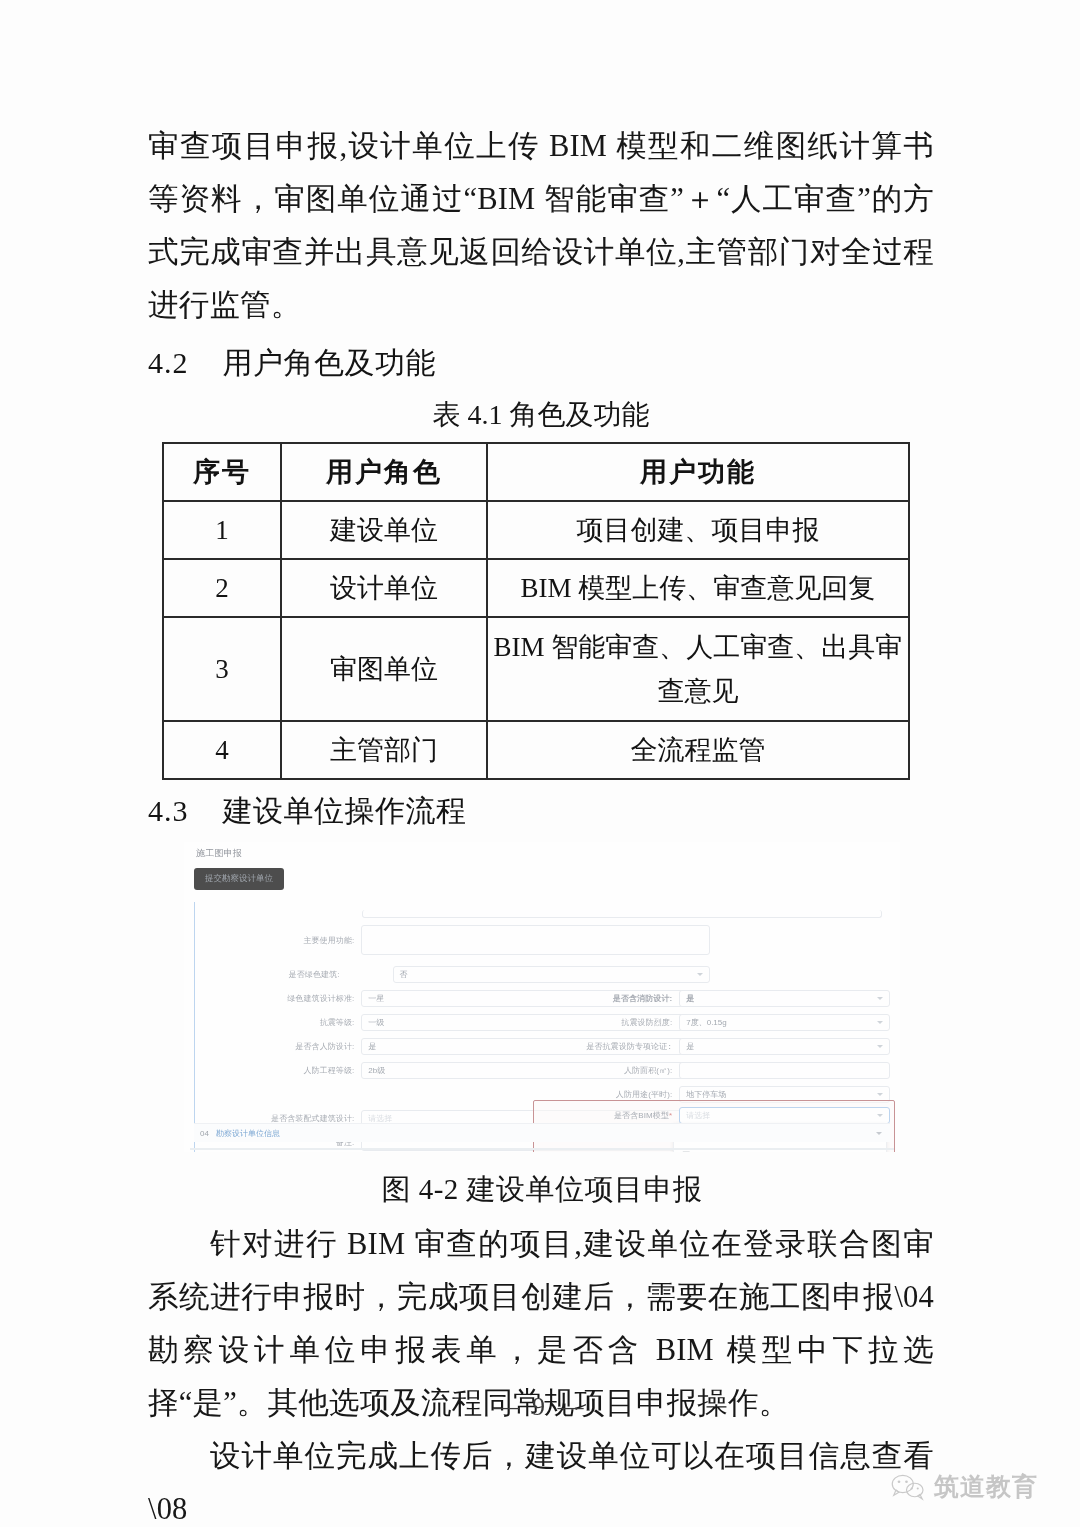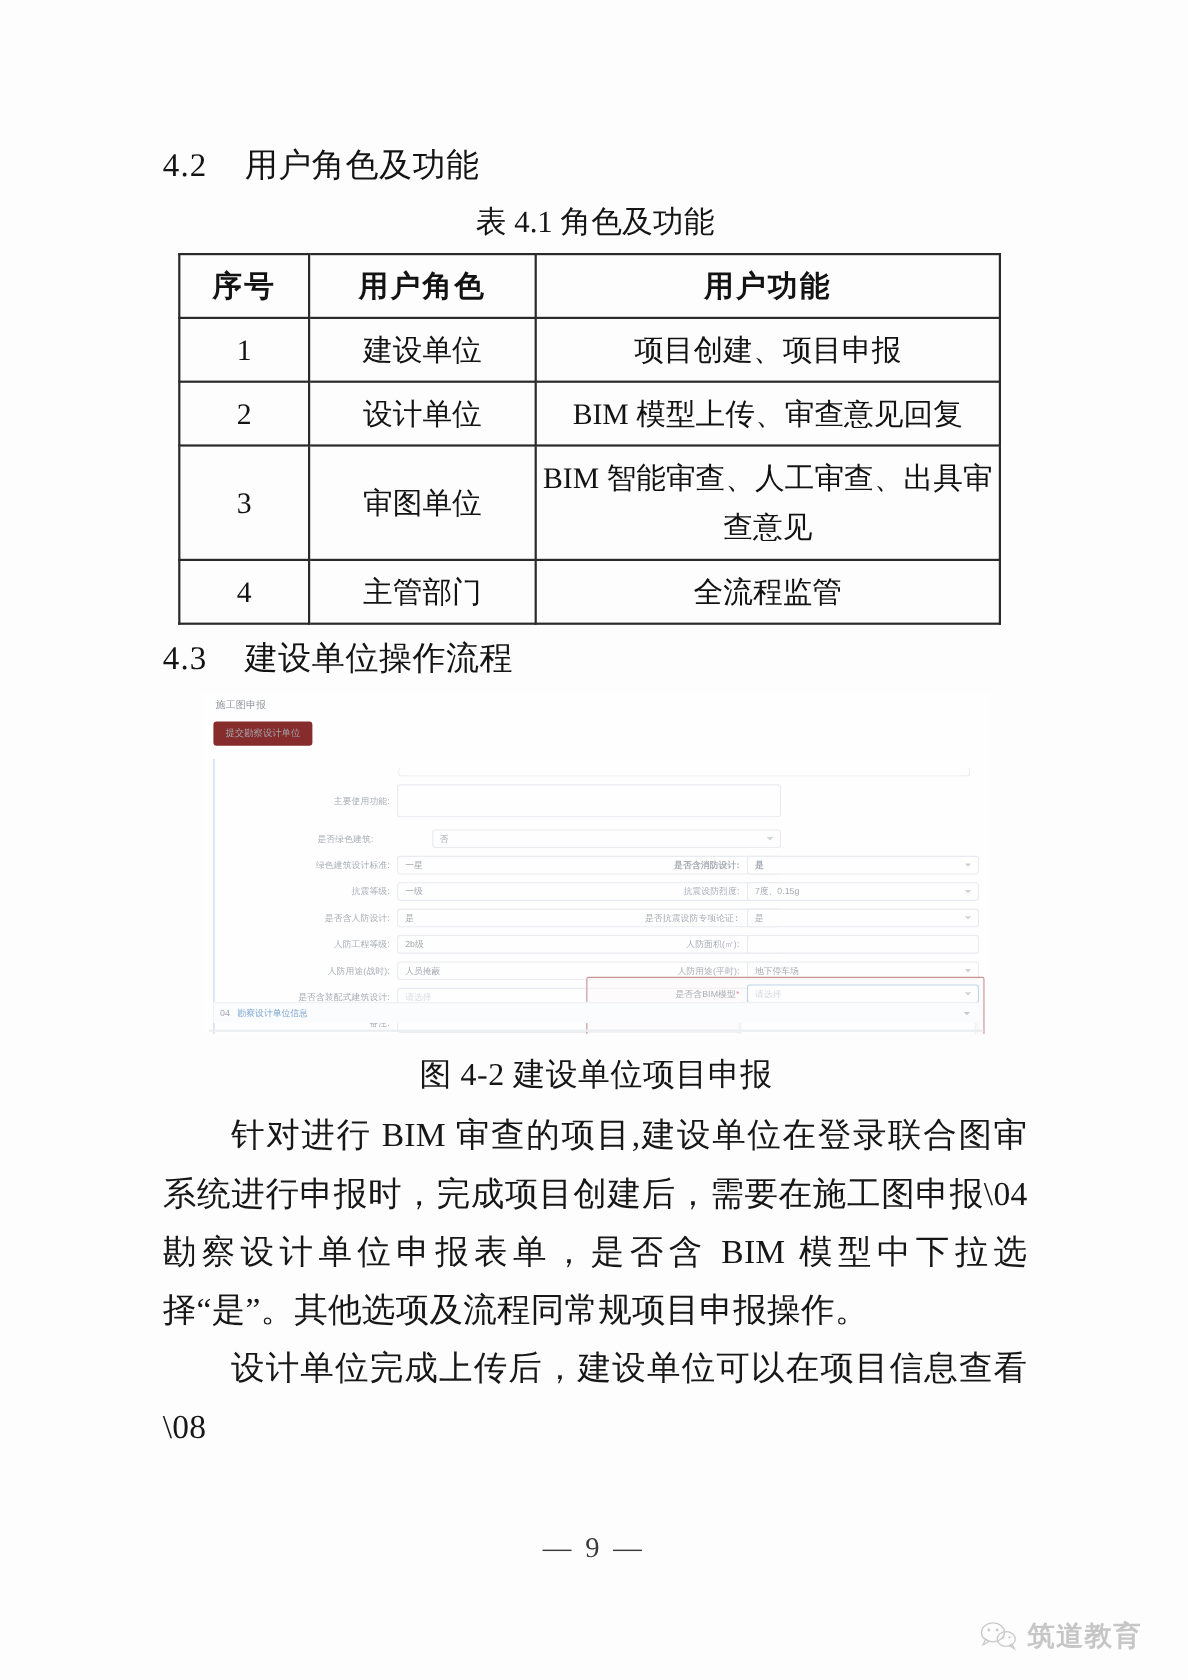--- a/index.html
+++ b/index.html
@@ -105,21 +105,21 @@
     font-size: 9px;
     color: #8a8e96;
     letter-spacing: .2px;
   }
   .shot-tab {
     position: absolute;
     left: 10px; top: 26px;
     padding: 5px 11px;
     font-size: 8.5px;
     color: #9aa0a8;
-    background: #7f1d1d;
+    background: #404040;
     border-radius: 3px;
   }
   .shot-body {
     position: absolute;
     left: 10px; top: 60px;
     width: 696px; height: 250px;
     background: #fff;
     border-left: 1.5px solid #b9d2ee;
   }
   .row {
@@ -242,20 +242,21 @@
     letter-spacing: 1px;
   }
 </style>
 </head>
 <body>
 
 <div class="page">
 
   <div class="content">
 
+    <p class="body-para">审查项目申报,设计单位上传 BIM 模型和二维图纸计算书等资料，审图单位通过“BIM 智能审查”＋“人工审查”的方式完成审查并出具意见返回给设计单位,主管部门对全过程进行监管。</p>
 
     <h2 class="section-head">
       <span class="num">4.2</span><span class="gap"></span><span>用户角色及功能</span>
     </h2>
 
     <div class="table-caption">表 4.1  角色及功能</div>
 
     <table class="roles">
       <thead>
         <tr>
@@ -345,27 +346,20 @@
           </div>
 
           <div class="row" style="left:0; top:158px; width:515px;">
             <div class="lab" style="width:160px;">人防工程等级:</div>
             <div class="fld" style="width:350px;">
               <span>2b级</span>
               <i class="caret"></i>
             </div>
           </div>
 
-          <div class="row" style="left:0; top:182px; width:515px;">
-            <div class="lab" style="width:160px;">人防用途(战时):</div>
-            <div class="fld" style="width:350px;">
-              <span>人员掩蔽</span>
-              <i class="caret"></i>
-            </div>
-          </div>
 
           <div class="row" style="left:0; top:206px; width:515px;">
             <div class="lab" style="width:160px;">是否含装配式建筑设计:</div>
             <div class="fld empty" style="width:350px;">
               <span class="ph">请选择</span>
               <i class="caret"></i>
             </div>
           </div>
 
           <div class="row" style="left:0; top:230px; width:515px;">

